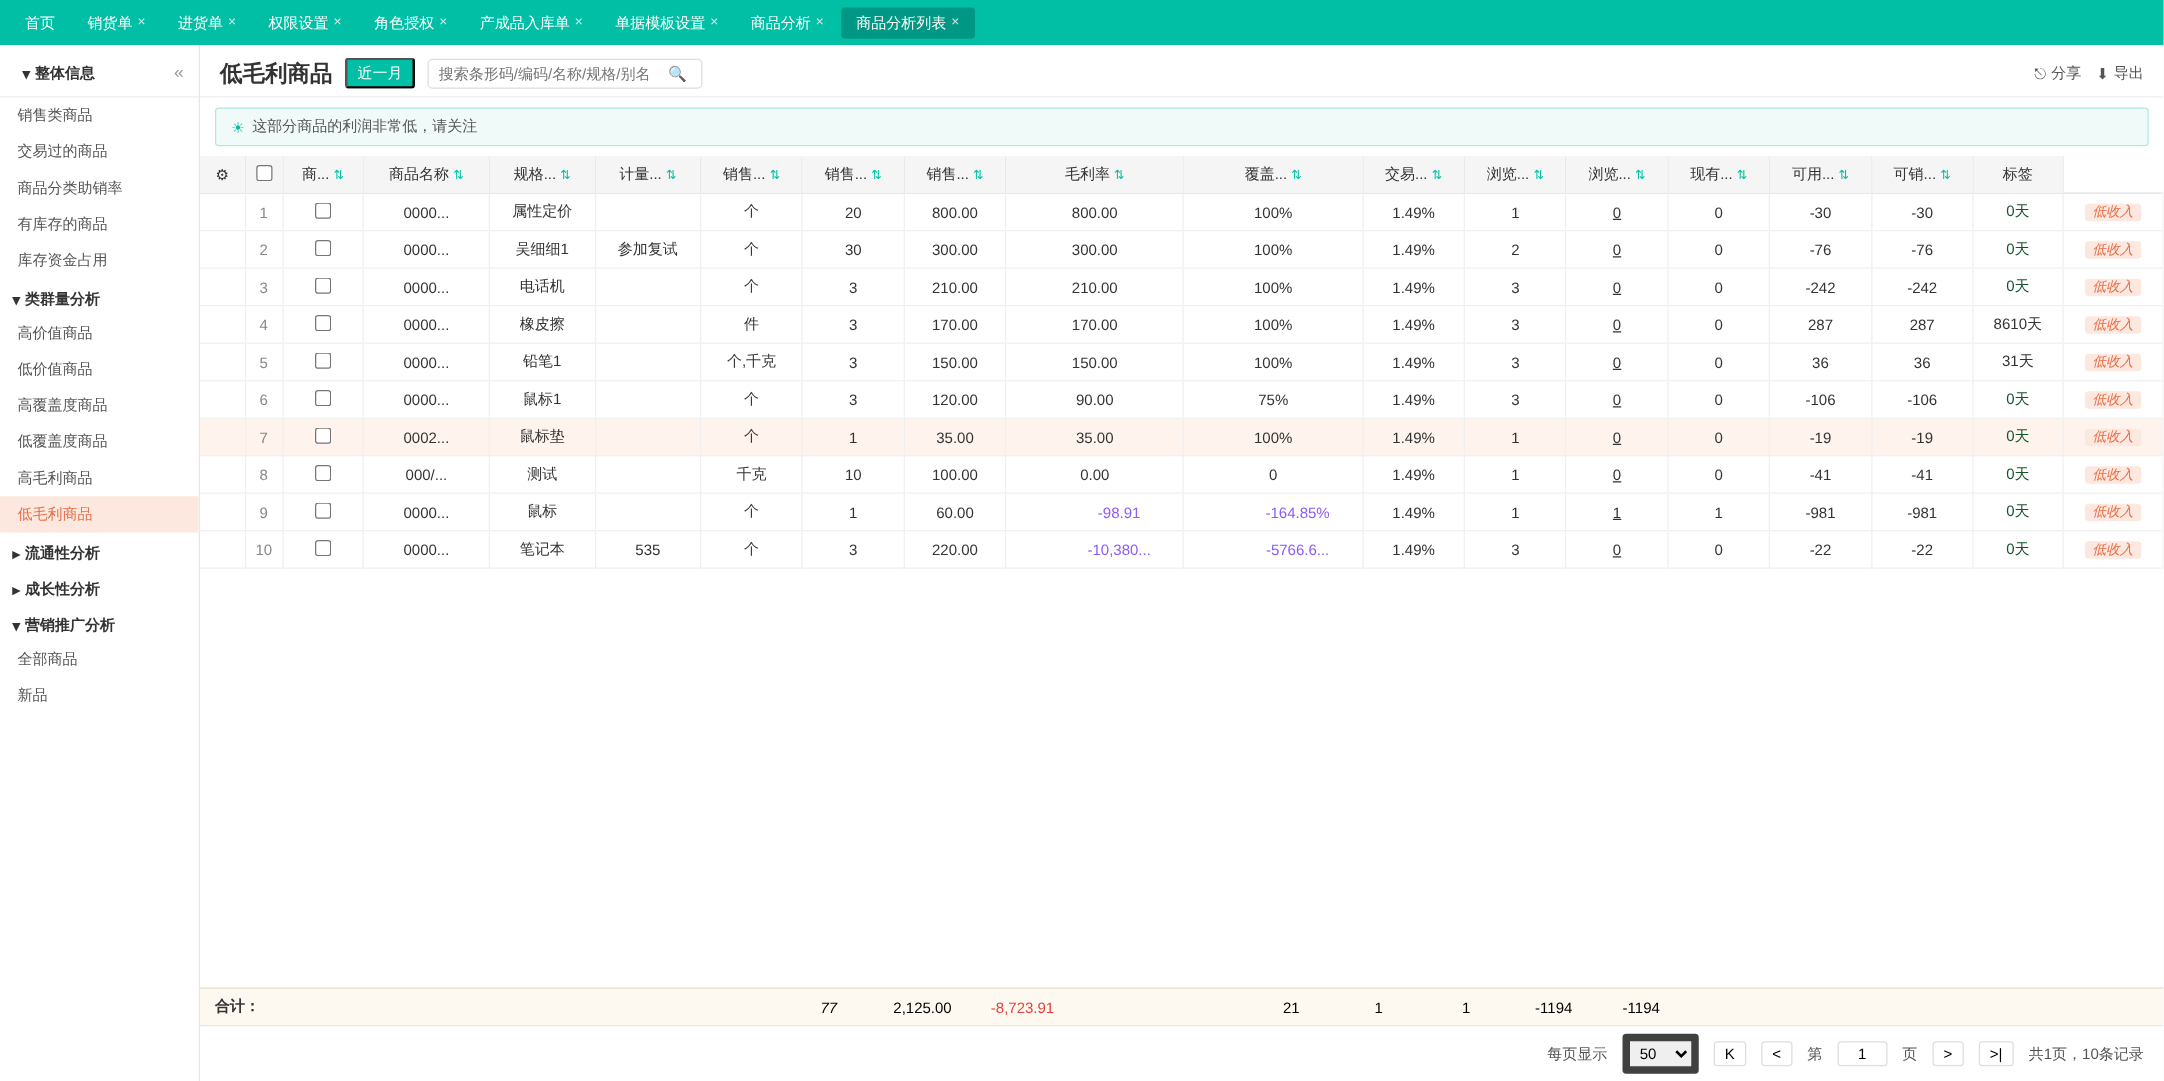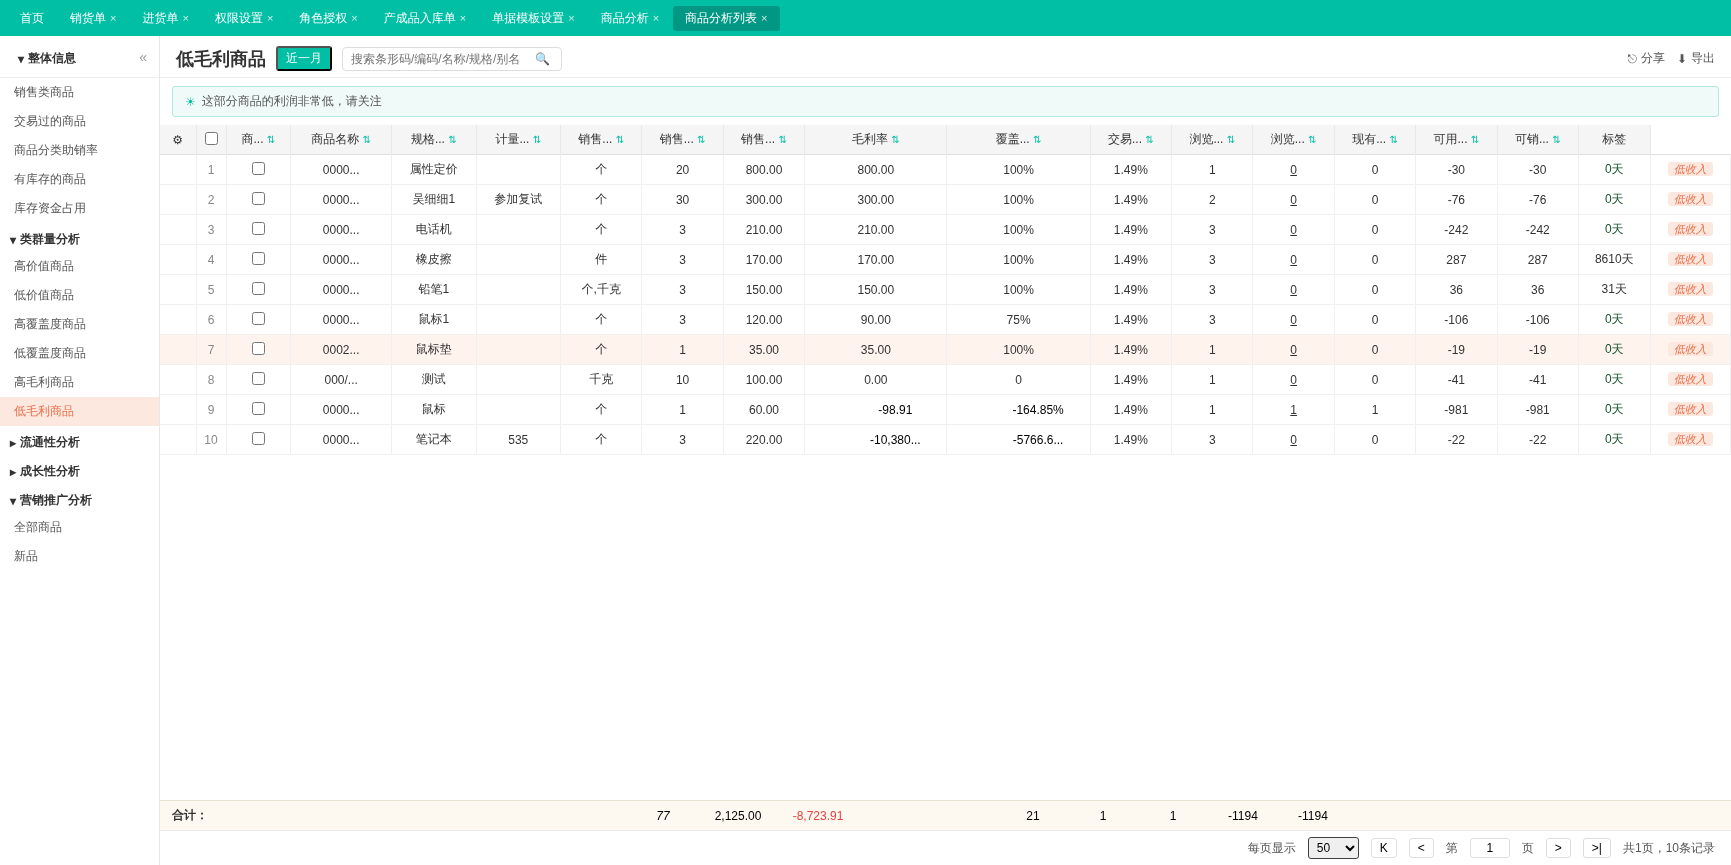--- a/index.html
+++ b/index.html
@@ -168,21 +168,21 @@
       border-bottom: 1px solid #f0f0f0;
     }
     tbody tr.highlighted { background: #fff3ee; }
     tbody td {
       padding: 6px 6px;
       text-align: center;
       color: #333;
       border-right: 1px solid #f0f0f0;
       white-space: nowrap;
     }
-    .text-red { color: #000000; padding-left: 45px; }
+    .text-red { color: #8b5cf6; padding-left: 45px; }
     .text-orange { color: #14532d; }
     .underline { text-decoration: underline; cursor: pointer; }
     .tag-badge {
       background: #fde8e0;
       color: #e8704a;
       padding: 1px 6px;
       border-radius: 3px;
       font-size: 11px;
       font-style: italic;
     }
@@ -213,21 +213,21 @@
       border-top: 1px solid #e8e8e8;
       padding: 6px 16px;
       display: flex;
       align-items: center;
       justify-content: flex-end;
       gap: 12px;
       font-size: 12px;
       color: #555;
     }
     .page-size-select {
-      border: 1px solid #404040;
+      border: 6px solid #404040;
       border-radius: 3px;
       padding: 2px 4px;
       font-size: 12px;
     }
     .page-nav-btn {
       border: 1px solid #ddd;
       background: #fff;
       padding: 2px 8px;
       border-radius: 3px;
       cursor: pointer;

